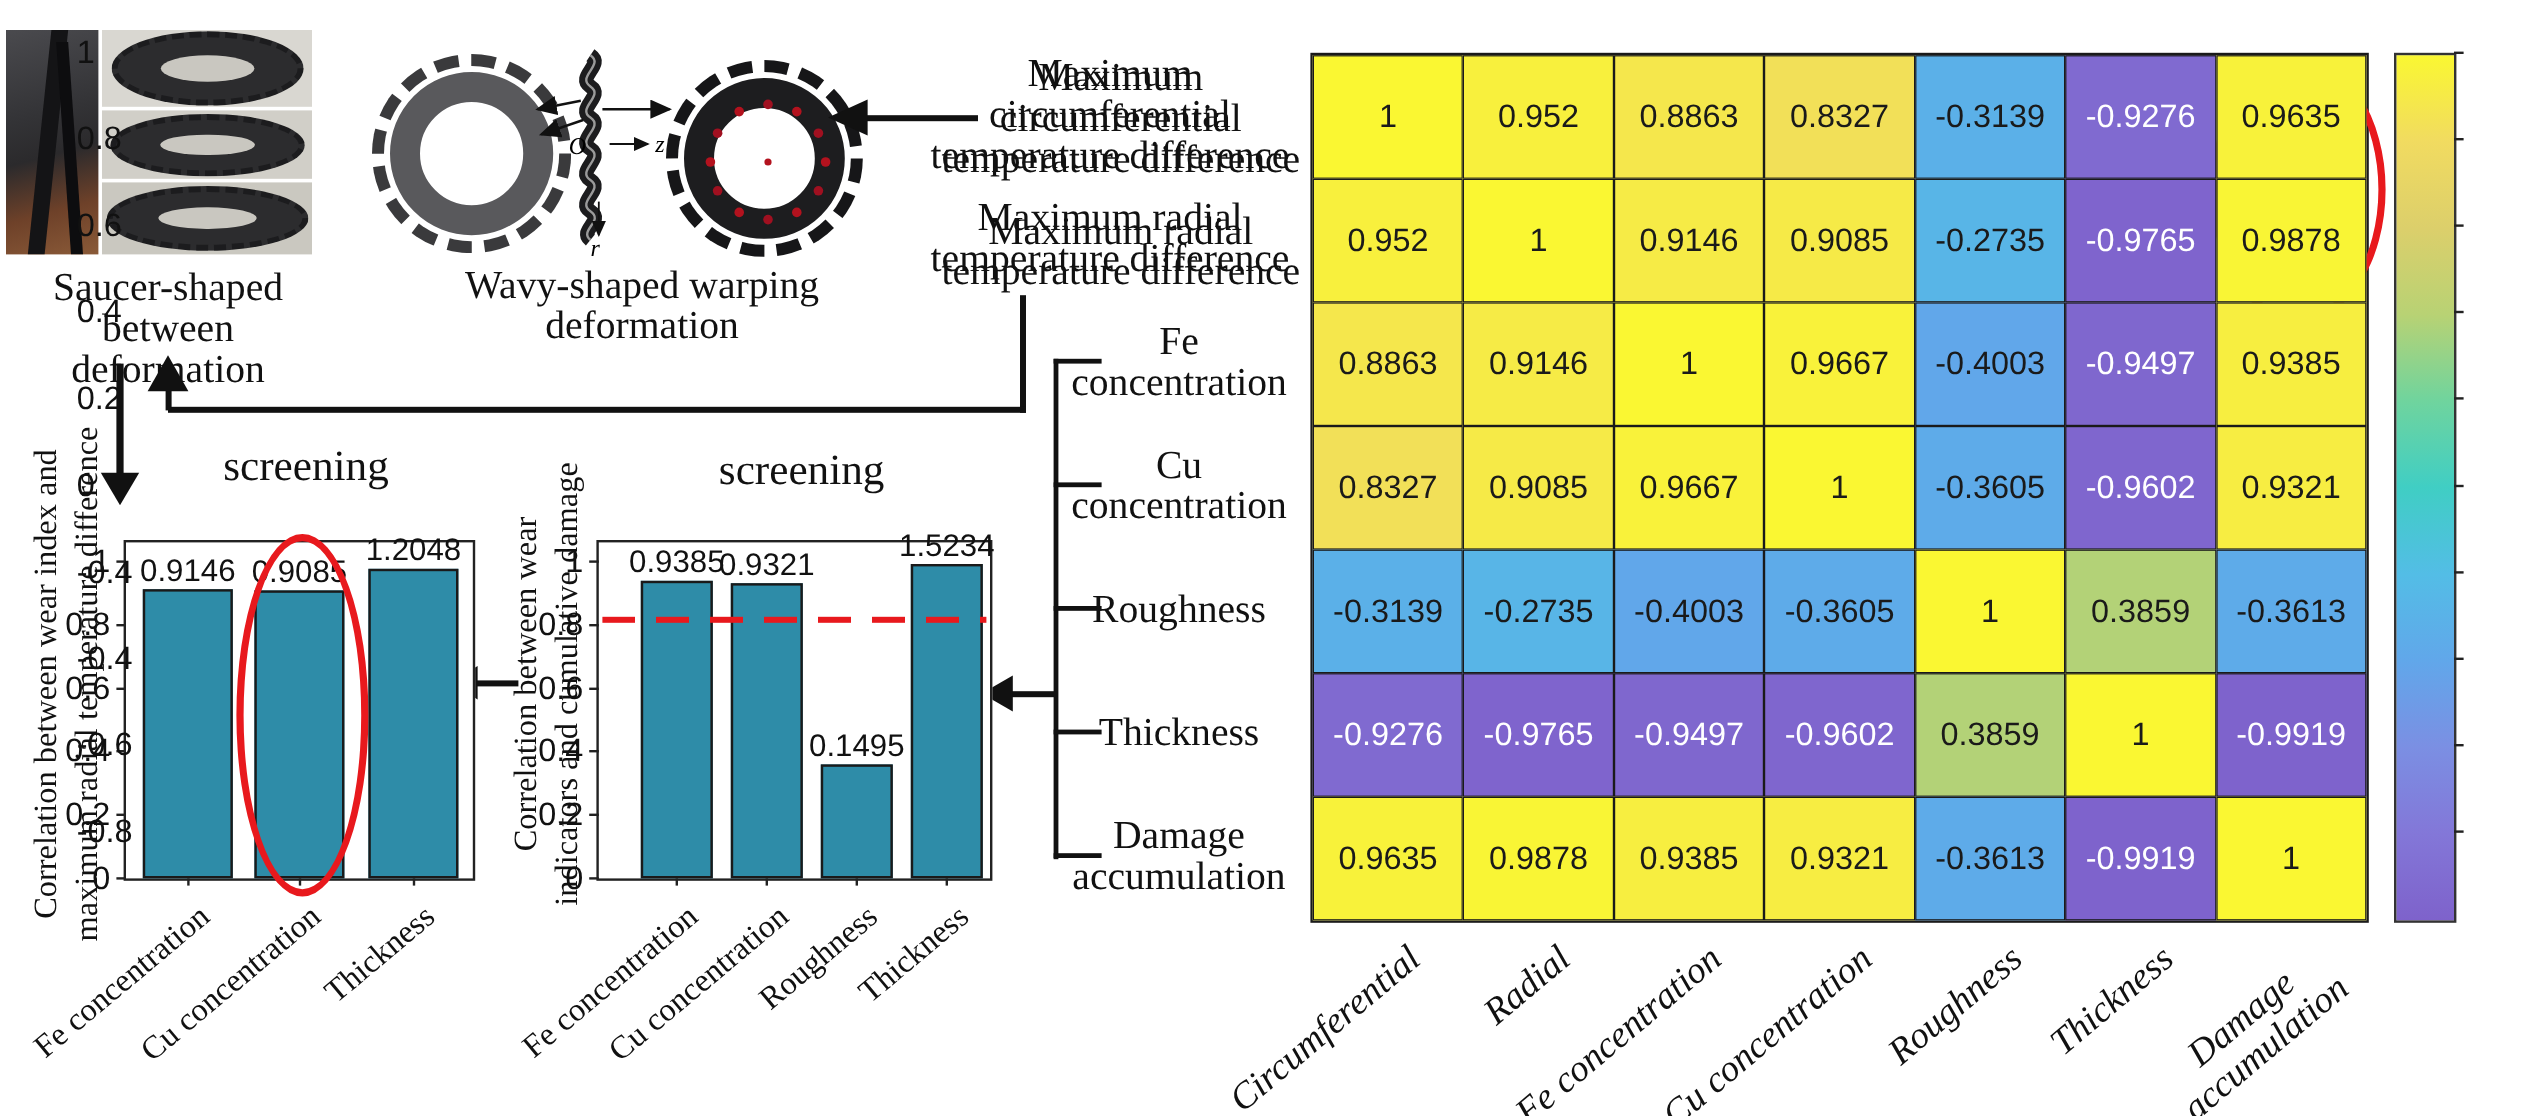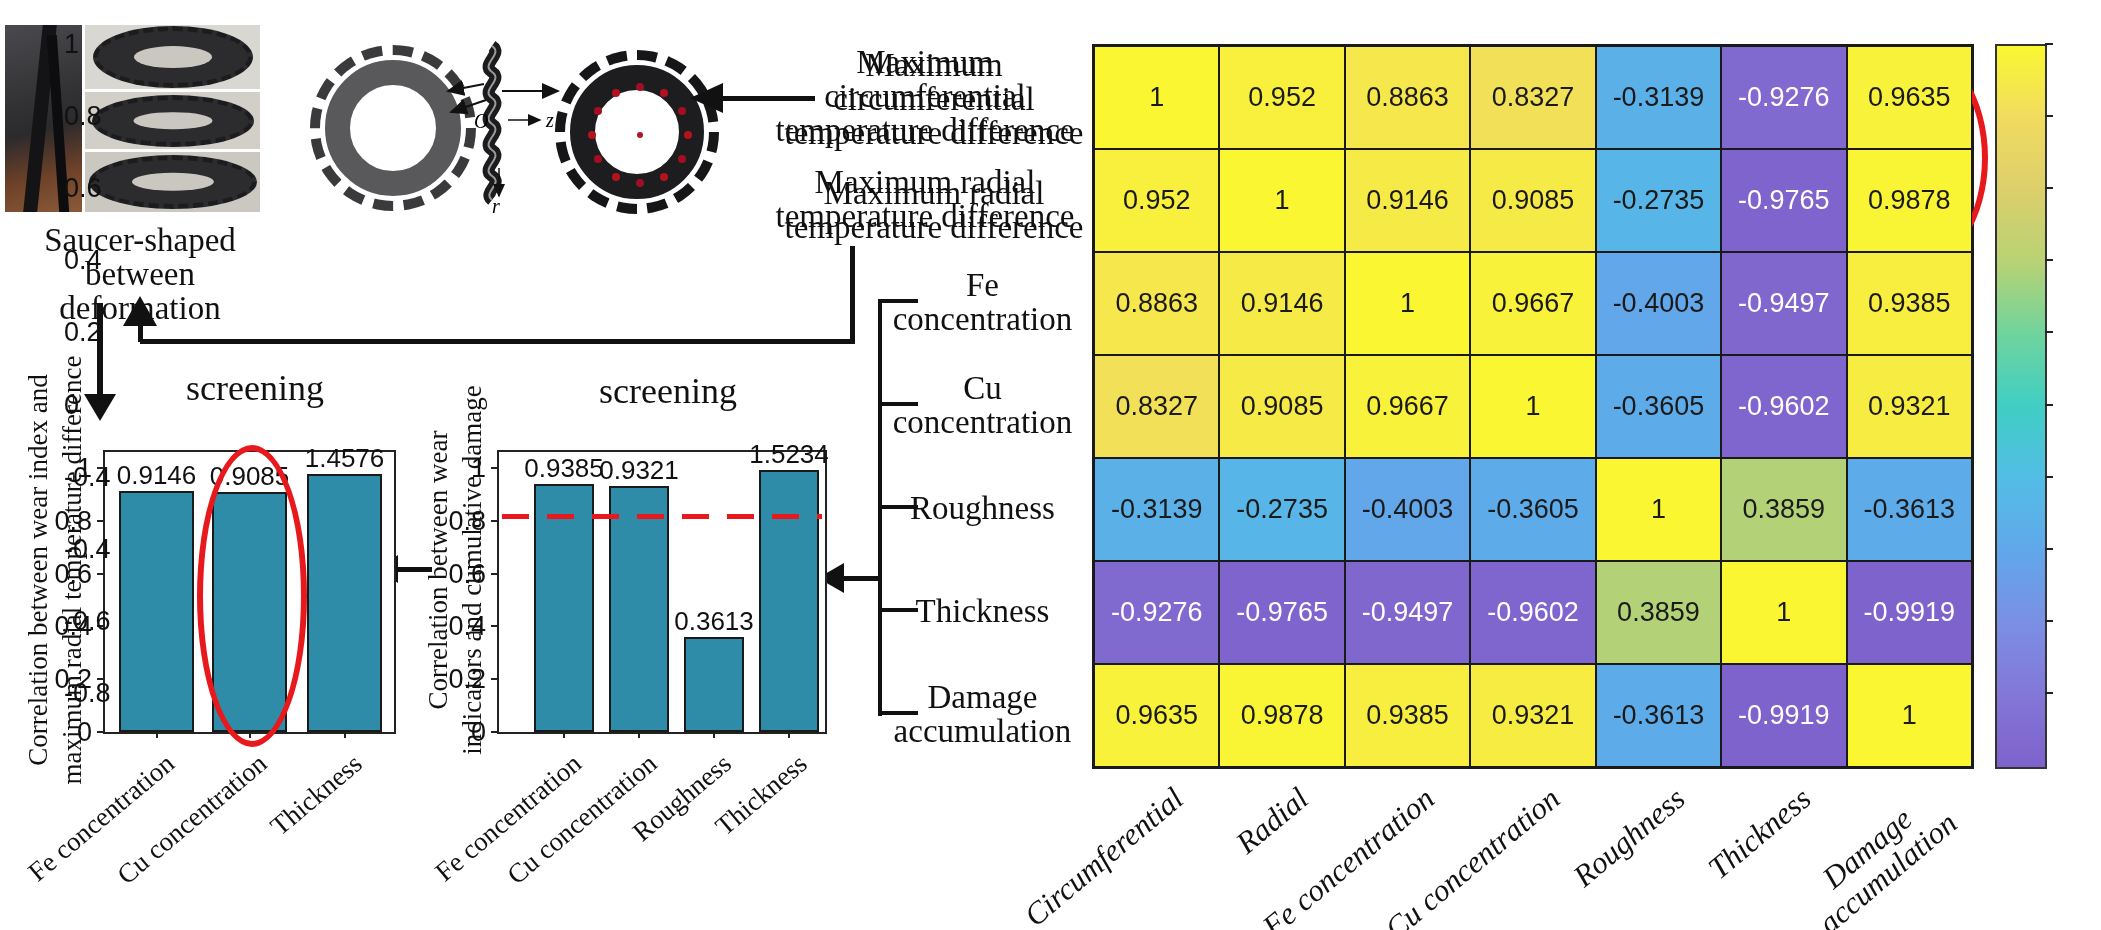--- a/index.html
+++ b/index.html
@@ -105,20 +105,24 @@
     <line x1="78" y1="80" x2="110" y2="80" stroke="#111" stroke-width="1.5" marker-end="url(#ah)"></line>
     <line x1="69" y1="128" x2="69" y2="156" stroke="#111" stroke-width="1.5" marker-end="url(#ah)"></line>
     <text x="44" y="88" font-size="20" font-style="italic" font-family="Liberation Serif,serif">O</text>
     <text x="116" y="87" font-size="20" font-style="italic" font-family="Liberation Serif,serif">z</text>
     <text x="62" y="173" font-size="20" font-style="italic" font-family="Liberation Serif,serif">r</text>
   </svg>
 
   <div class="cap" style="left:10px;top:223px;width:260px;">
       <div>Saucer-shaped</div>
       <div>between deformation</div>
+    </div>
+  <div class="cap" style="left:380px;top:221px;width:310px;">
+      <div>Wavy-shaped  warping</div>
+      <div>deformation</div>
     </div>
 
   <div class="flowlab" style="left:774px;top:48px;width:320px;">
       <div>Maximum</div>
       <div>circumferential</div>
       <div>temperature difference</div>
     </div>
   <div class="flowlab" style="left:774px;top:176px;width:320px;">
       <div>Maximum radial</div>
       <div>temperature difference</div>
@@ -170,21 +174,21 @@
       <div class="ticklab" style="left: -13px; top: 16px;">1</div>
       <div class="bar" style="left: 14px; top: 38.5456px; width: 75px; height: 241.454px; background: rgb(46, 140, 168); border-color: rgb(26, 26, 26);"></div>
       <div class="vallab" style="left: 51.5px; top: 7.5456px;">0.9146</div>
       <div class="btick" style="left: 50.5px; top: 280px;"></div>
       <div class="catlab" style="right: 233.5px; top: 296px;">Fe concentration</div>
       <div class="bar" style="left: 107px; top: 40.156px; width: 75px; height: 239.844px; background: rgb(46, 140, 168); border-color: rgb(26, 26, 26);"></div>
       <div class="vallab" style="left: 144.5px; top: 9.156px;">0.9085</div>
       <div class="btick" style="left: 143.5px; top: 280px;"></div>
       <div class="catlab" style="right: 140.5px; top: 296px;">Cu concentration</div>
       <div class="bar" style="left: 202px; top: 22.204px; width: 75px; height: 257.796px; background: rgb(46, 140, 168); border-color: rgb(26, 26, 26);"></div>
-      <div class="vallab" style="left: 239.5px; top: -8.796px;">1.4576</div>
+      <div class="vallab" style="left: 239.5px; top: -8.796px;">1.2048</div>
       <div class="btick" style="left: 238.5px; top: 280px;"></div>
       <div class="catlab" style="right: 45.5px; top: 296px;">Thickness</div>
     </div>
   <div class="red-ellipse" style="left:197px;top:445px;width:98px;height:290px;"></div>
 
   <div class="chart-title" style="left:543px;top:375px;width:250px;">
       <div>screening</div>
     </div>
   <div class="ylab" style="left:195px;top:536px;width:520px;height:68px;">
       <div>Correlation between wear</div>
@@ -205,21 +209,21 @@
       <div class="ticklab" style="left: -13px; top: 16px;">1</div>
       <div class="bar" style="left: 35px; top: 32.236px; width: 60px; height: 247.764px; background: rgb(46, 140, 168); border-color: rgb(26, 26, 26);"></div>
       <div class="vallab" style="left: 65px; top: 1.236px;">0.9385</div>
       <div class="btick" style="left: 64px; top: 280px;"></div>
       <div class="catlab" style="right: 257px; top: 296px;">Fe concentration</div>
       <div class="bar" style="left: 110px; top: 33.9256px; width: 60px; height: 246.074px; background: rgb(46, 140, 168); border-color: rgb(26, 26, 26);"></div>
       <div class="vallab" style="left: 140px; top: 2.9256px;">0.9321</div>
       <div class="btick" style="left: 139px; top: 280px;"></div>
       <div class="catlab" style="right: 182px; top: 296px;">Cu concentration</div>
       <div class="bar" style="left: 185px; top: 184.617px; width: 60px; height: 95.3832px; background: rgb(46, 140, 168); border-color: rgb(26, 26, 26);"></div>
-      <div class="vallab" style="left: 215px; top: 153.617px;">0.3613</div>
+      <div class="vallab" style="left: 215px; top: 153.617px;">0.1495</div>
       <div class="btick" style="left: 214px; top: 280px;"></div>
       <div class="catlab" style="right: 107px; top: 296px;">Roughness</div>
       <div class="bar" style="left: 260px; top: 18.1384px; width: 60px; height: 261.862px; background: rgb(46, 140, 168); border-color: rgb(26, 26, 26);"></div>
       <div class="vallab" style="left: 290px; top: -12.8616px;">1.5234</div>
       <div class="btick" style="left: 289px; top: 280px;"></div>
       <div class="catlab" style="right: 32px; top: 296px;">Thickness</div>
       <div class="dash-red" style="left: 3px; top: 61.52px; width: 320px;"></div>
     </div>
 
   <div id="heatmap-grid">

